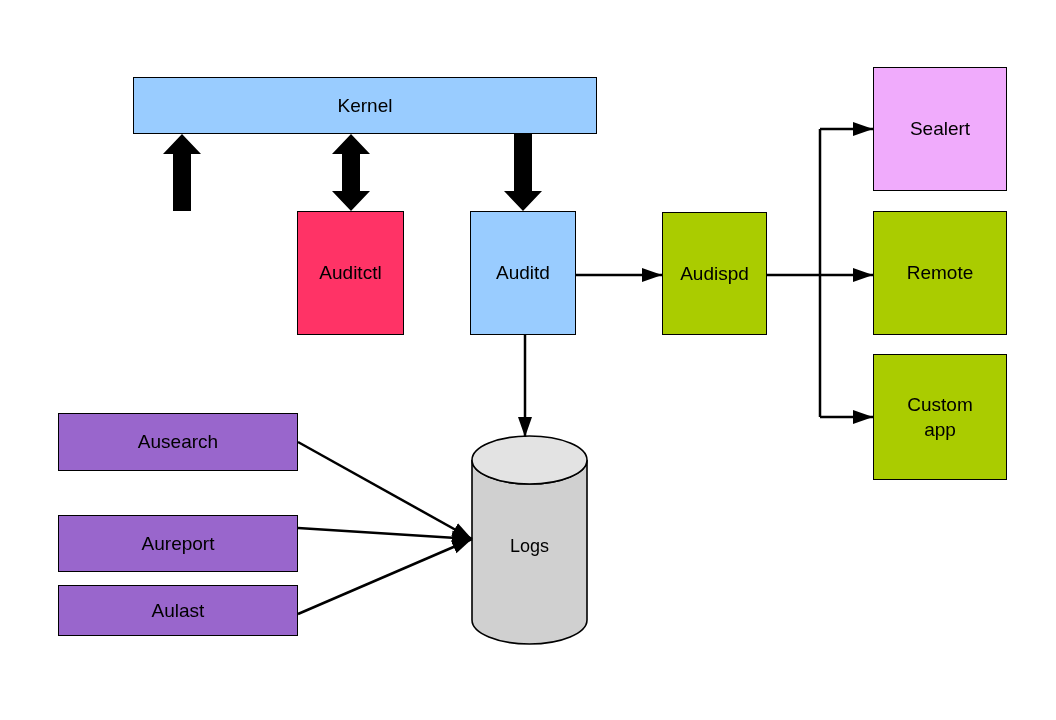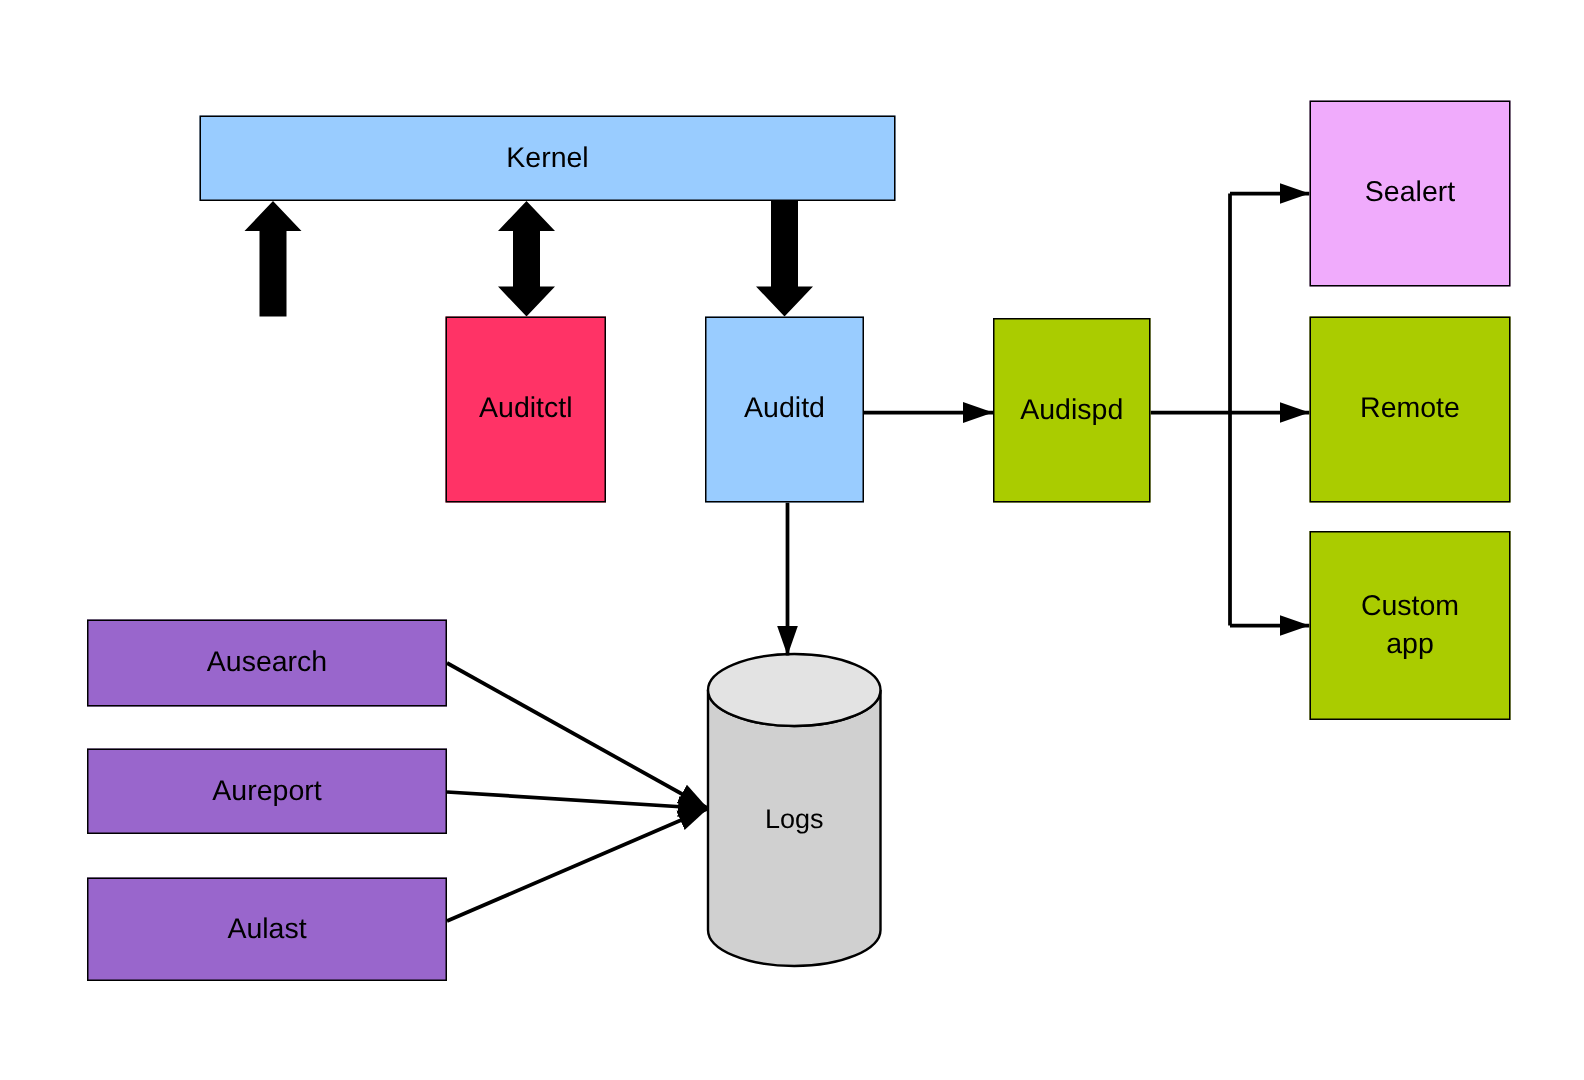--- a/index.html
+++ b/index.html
@@ -57,22 +57,22 @@
   
   #node-kernel      { left: 133px; top: 77px;  width: 464px; height: 57px;  }
   #node-trusted-app { left: 133px; top: 211px; width: 106px; height: 124px; }
   #node-auditctl    { left: 297px; top: 211px; width: 107px; height: 124px; }
   #node-auditd      { left: 470px; top: 211px; width: 106px; height: 124px; }
   #node-audispd     { left: 662px; top: 212px; width: 105px; height: 123px; text-align: right; }
   #node-sealert     { left: 873px; top: 67px;  width: 134px; height: 124px; }
   #node-remote      { left: 873px; top: 211px; width: 134px; height: 124px; }
   #node-custom-app  { left: 873px; top: 354px; width: 134px; height: 126px; }
   #node-ausearch    { left: 58px;  top: 413px; width: 240px; height: 58px;  }
-  #node-aureport    { left: 58px;  top: 499px; width: 240px; height: 57px;  }
-  #node-aulast      { left: 58px;  top: 585px; width: 240px; height: 69px;  }
+  #node-aureport    { left: 58px;  top: 515px; width: 240px; height: 57px;  }
+  #node-aulast      { left: 58px;  top: 585px; width: 240px; height: 51px;  }
 </style>
 </head>
 <body>
 
 <div class="canvas" style="background-color: rgb(255, 255, 255);">
 
   <svg class="connector-layer" width="1056" height="720" viewBox="0 0 1056 720" xmlns="http://www.w3.org/2000/svg">
     <defs>
       <marker id="ah" markerUnits="userSpaceOnUse" markerWidth="22" markerHeight="16" refX="20" refY="8" orient="auto">
         <path d="M0,1 L20,8 L0,15 Z" fill="#000000"></path>

